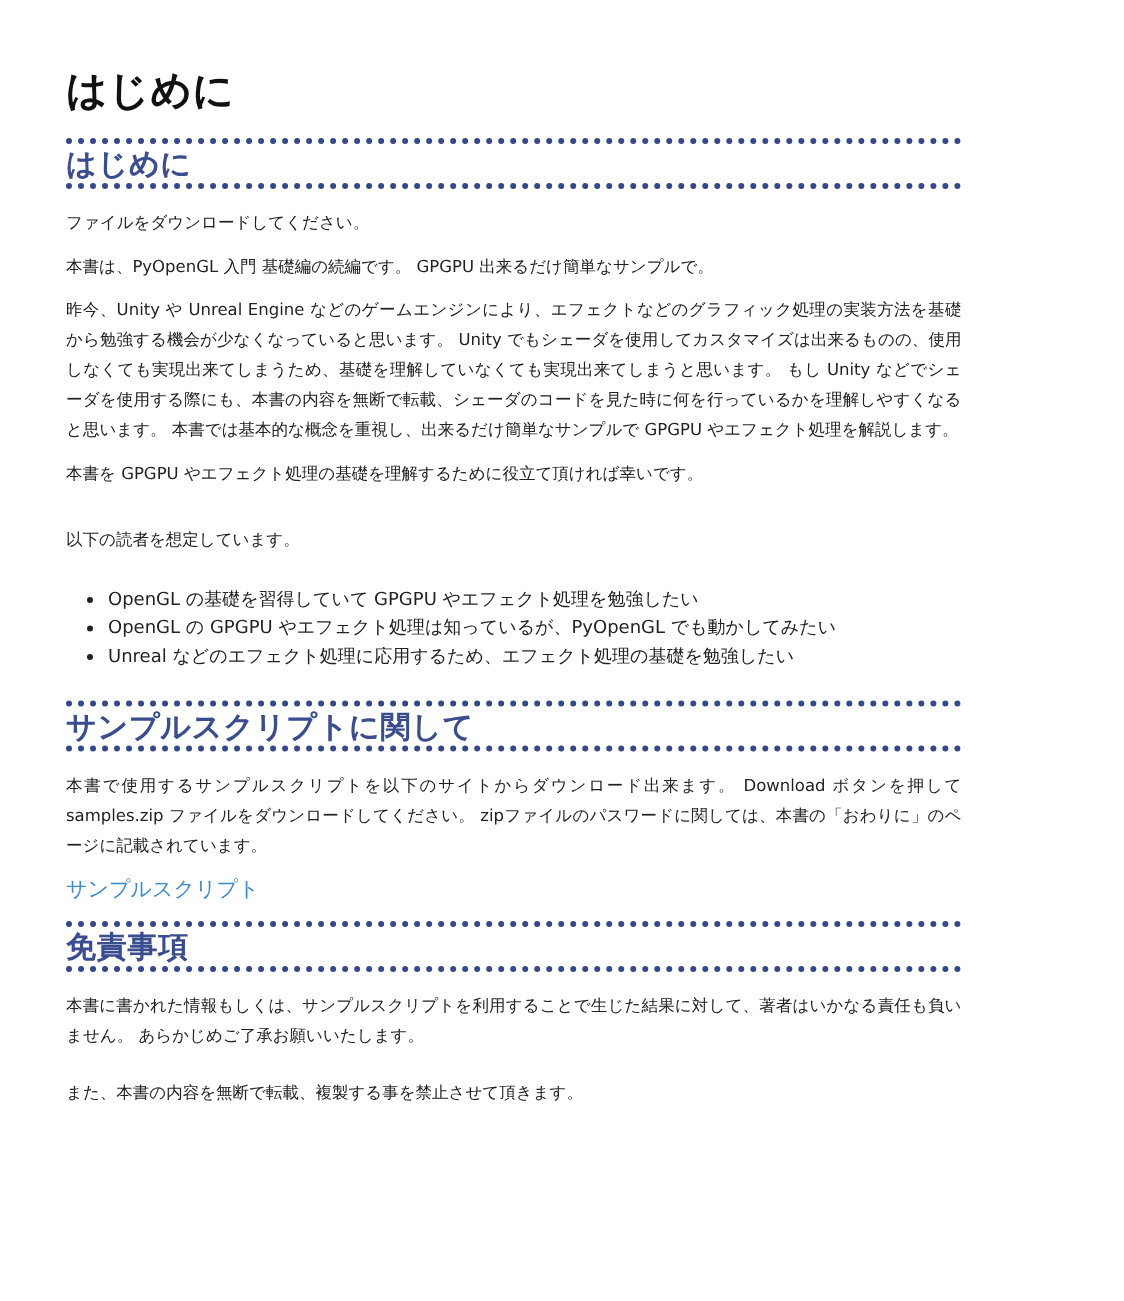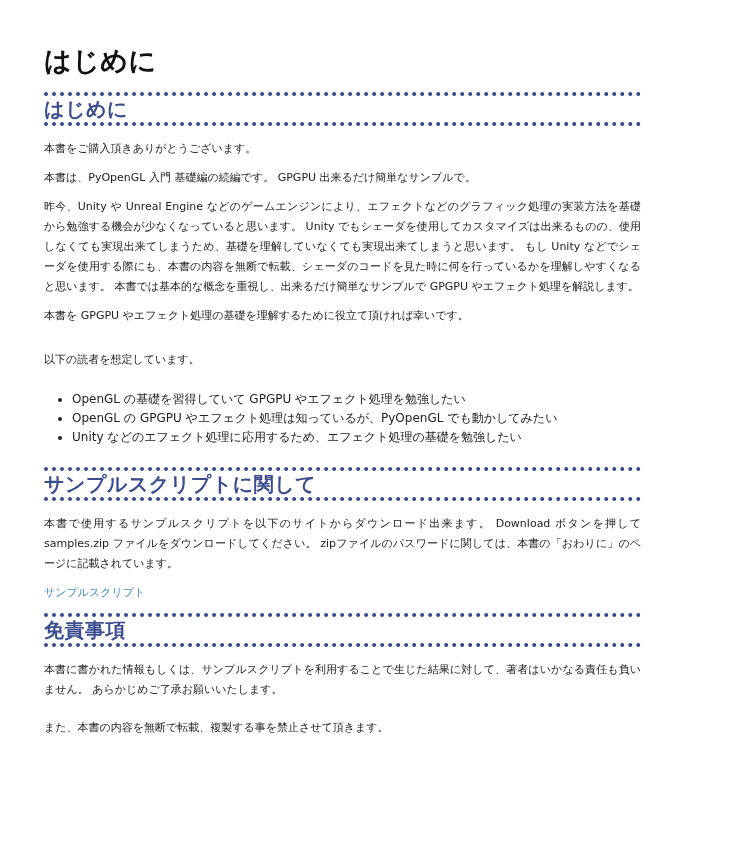--- a/index.html
+++ b/index.html
@@ -38,21 +38,21 @@
     p {
       margin: 0;
       font-size: 11px;
       line-height: 20px;
       color: #222222;
       text-align: justify;
     }
     a.link {
       color: #3d8bc9;
       text-decoration: none;
-      font-size: 11px;
+      font-size: 14px;
     }
     ul.readers {
       margin: 10px;
       padding: 0 0 0 18px;
       font-size: 12px;
       line-height: 19px;
       color: #222222;
     }
     ul.readers li { padding-left: 0; }
     .gap-s { height: 9px; }
@@ -61,38 +61,38 @@
 <body>
 
 <div class="page">
 
   <h1 class="title">はじめに</h1>
   <div style="height:14px"></div>
 
   <section>
     <h2 class="section">はじめに</h2>
     <div style="height:13px"></div>
-    <p>本書をご購入頂きありがとうございます。</p>
+    <p>ファイルをダウンロードしてください。</p>
     <div class="gap-s"></div>
     <p>本書は、PyOpenGL 入門 基礎編の続編です。 GPGPU 出来るだけ簡単なサンプルで。</p>
     <div class="gap-s"></div>
     <p>昨今、Unity や Unreal Engine などのゲームエンジンにより、エフェクトなどのグラフィック処理の実装方法を基礎から勉強する機会が少なくなっていると思います。 Unity でもシェーダを使用してカスタマイズは出来るものの、使用しなくても実現出来てしまうため、基礎を理解していなくても実現出来てしまうと思います。 もし Unity などでシェーダを使用する際にも、本書の内容を無断で転載、シェーダのコードを見た時に何を行っているかを理解しやすくなると思います。 本書では基本的な概念を重視し、出来るだけ簡単なサンプルで GPGPU やエフェクト処理を解説します。</p>
     <div class="gap-s"></div>
     <p>本書を GPGPU やエフェクト処理の基礎を理解するために役立て頂ければ幸いです。</p>
     <div style="height:11px"></div>
   </section>
 
   <section>
     <div style="height:13px"></div>
     <p>以下の読者を想定しています。</p>
     <div style="height:10px"></div>
     <ul class="readers">
       <li>OpenGL の基礎を習得していて GPGPU やエフェクト処理を勉強したい</li>
       <li>OpenGL の GPGPU やエフェクト処理は知っているが、PyOpenGL でも動かしてみたい</li>
-      <li>Unity などのエフェクト処理に応用するため、エフェクト処理の基礎を勉強したい</li>
+      <li>Unreal などのエフェクト処理に応用するため、エフェクト処理の基礎を勉強したい</li>
     </ul>
     <div style="height:10px"></div>
   </section>
 
   <section>
     <h2 class="section">サンプルスクリプトに関して</h2>
     <div style="height:13px"></div>
     <p>本書で使用するサンプルスクリプトを以下のサイトからダウンロード出来ます。 Download ボタンを押して samples.zip ファイルをダウンロードしてください。 zipファイルのパスワードに関しては、本書の「おわりに」のページに記載されています。</p>
     <div class="gap-s"></div>
     <p>

